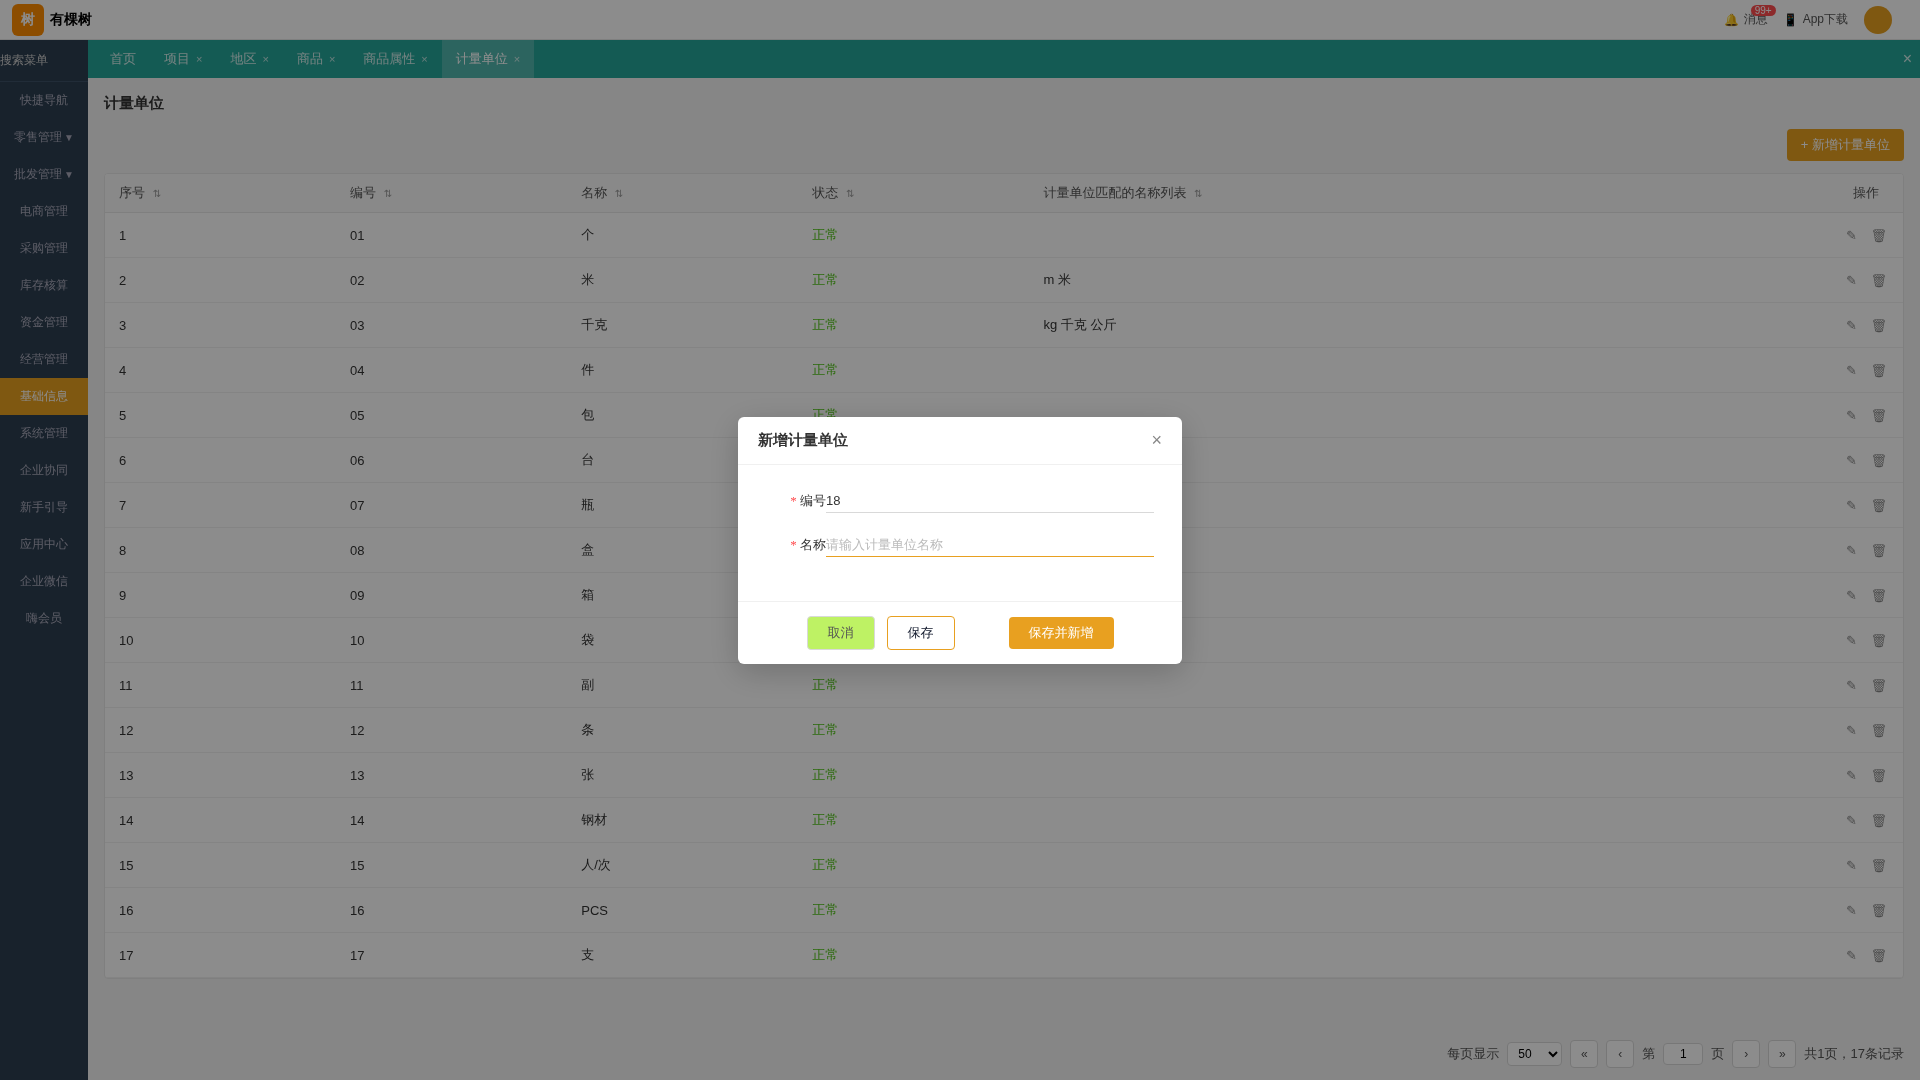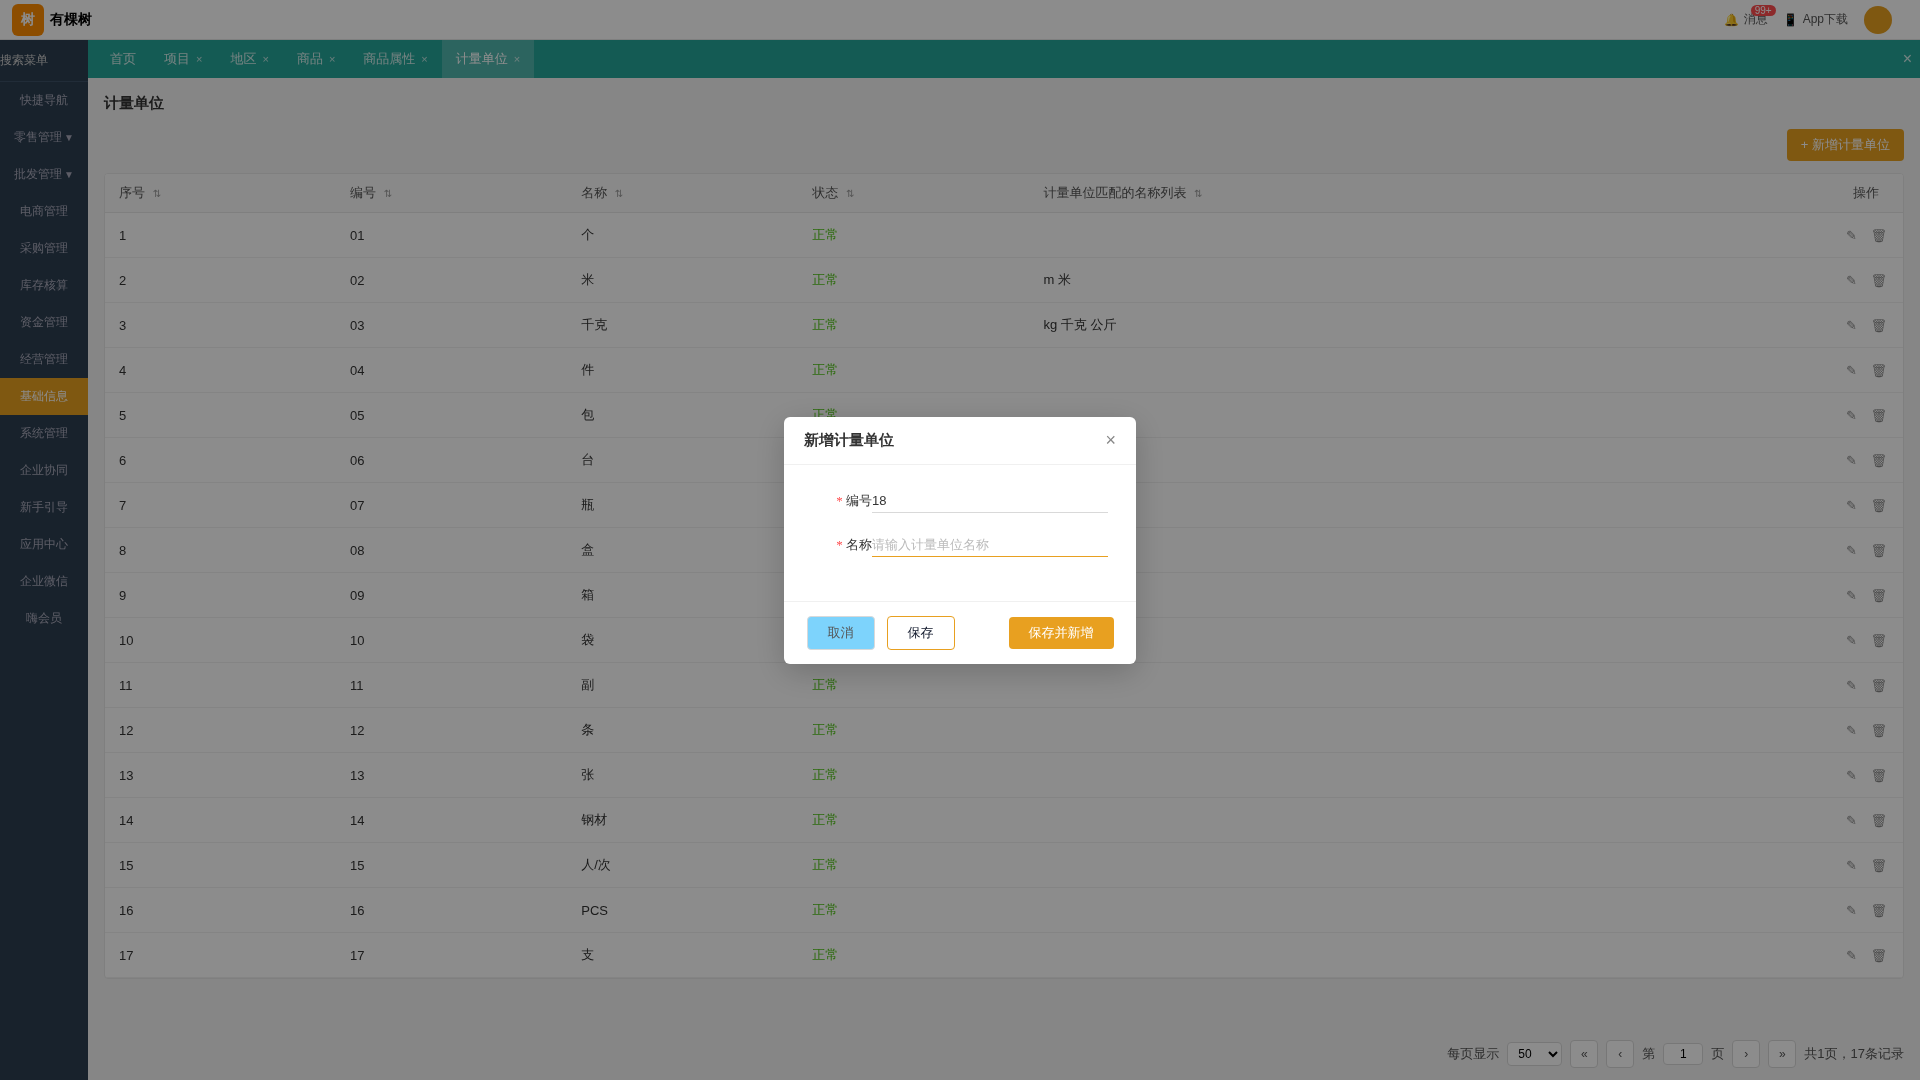--- a/index.html
+++ b/index.html
@@ -58,32 +58,32 @@
 
     
     .pagination-bar { display: flex; align-items: center; justify-content: flex-end; padding: 12px 16px; background: #f5f5f5; gap: 8px; font-size: 13px; color: #555; }
     .pagination-select { border: 1px solid #d9d9d9; border-radius: 4px; padding: 3px 6px; font-size: 12px; background: white; }
     .pagination-btn { width: 28px; height: 28px; border: 1px solid #d9d9d9; background: white; border-radius: 4px; cursor: pointer; display: inline-flex; align-items: center; justify-content: center; color: #555; font-size: 12px; }
     .pagination-btn:disabled { color: #ccc; cursor: not-allowed; }
     .page-input { width: 40px; border: 1px solid #d9d9d9; border-radius: 4px; padding: 3px 6px; text-align: center; font-size: 12px; }
 
     
     .overlay { position: fixed; inset: 0; background: rgba(0,0,0,0.45); z-index: 1000; display: flex; align-items: center; justify-content: center; }
-    .modal { background: white; border-radius: 6px; width: 352px; box-shadow: 0 8px 32px rgba(0,0,0,0.2); overflow: hidden; }
+    .modal { background: white; border-radius: 6px; width: 444px; box-shadow: 0 8px 32px rgba(0,0,0,0.2); overflow: hidden; }
     .modal-header { padding: 14px 20px; border-bottom: 1px solid #f0f0f0; display: flex; align-items: center; justify-content: space-between; }
     .modal-title { font-size: 15px; font-weight: bold; color: #333; }
     .modal-close { cursor: pointer; color: #888; font-size: 18px; line-height: 1; }
     .modal-body { padding: 24px 28px; }
     .form-row { display: flex; align-items: center; margin-bottom: 20px; }
     .form-label { width: 60px; text-align: right; color: #333; font-size: 13px; flex-shrink: 0; font-family: Liberation Serif, serif; }
     .form-input { flex: 1; border: none; border-bottom: 1px solid #d9d9d9; padding: 4px 0; font-size: 13px; outline: none; color: #333; }
     .form-input.highlight { border-bottom-color: #e8a020; }
     .form-input::placeholder { color: #bbb; }
     .modal-footer { padding: 14px 20px; display: flex; align-items: center; justify-content: center; gap: 12px; border-top: 1px solid #f0f0f0; }
-    .btn-cancel { padding: 7px 20px; border: 1px solid #d9d9d9; background: #7dd3fc; border-radius: 4px; cursor: pointer; font-size: 13px; color: #555; }
+    .btn-cancel { padding: 7px 20px; border: 1px solid #d9d9d9; background: #bef264; border-radius: 4px; cursor: pointer; font-size: 13px; color: #555; }
     .btn-save { padding: 7px 20px; background: white; border: 1px solid #e8a020; color: #0f172a; border-radius: 4px; cursor: pointer; font-size: 13px; }
     .btn-save-new { padding: 7px 20px; background: #e8a020; border: none; color: white; border-radius: 4px; cursor: pointer; font-size: 13px; margin-left: 42px; }
   </style>
 </head>
 <body>
 
 <div class="app-container">
 
   <div class="top-bar">
     <div class="top-bar-left">

